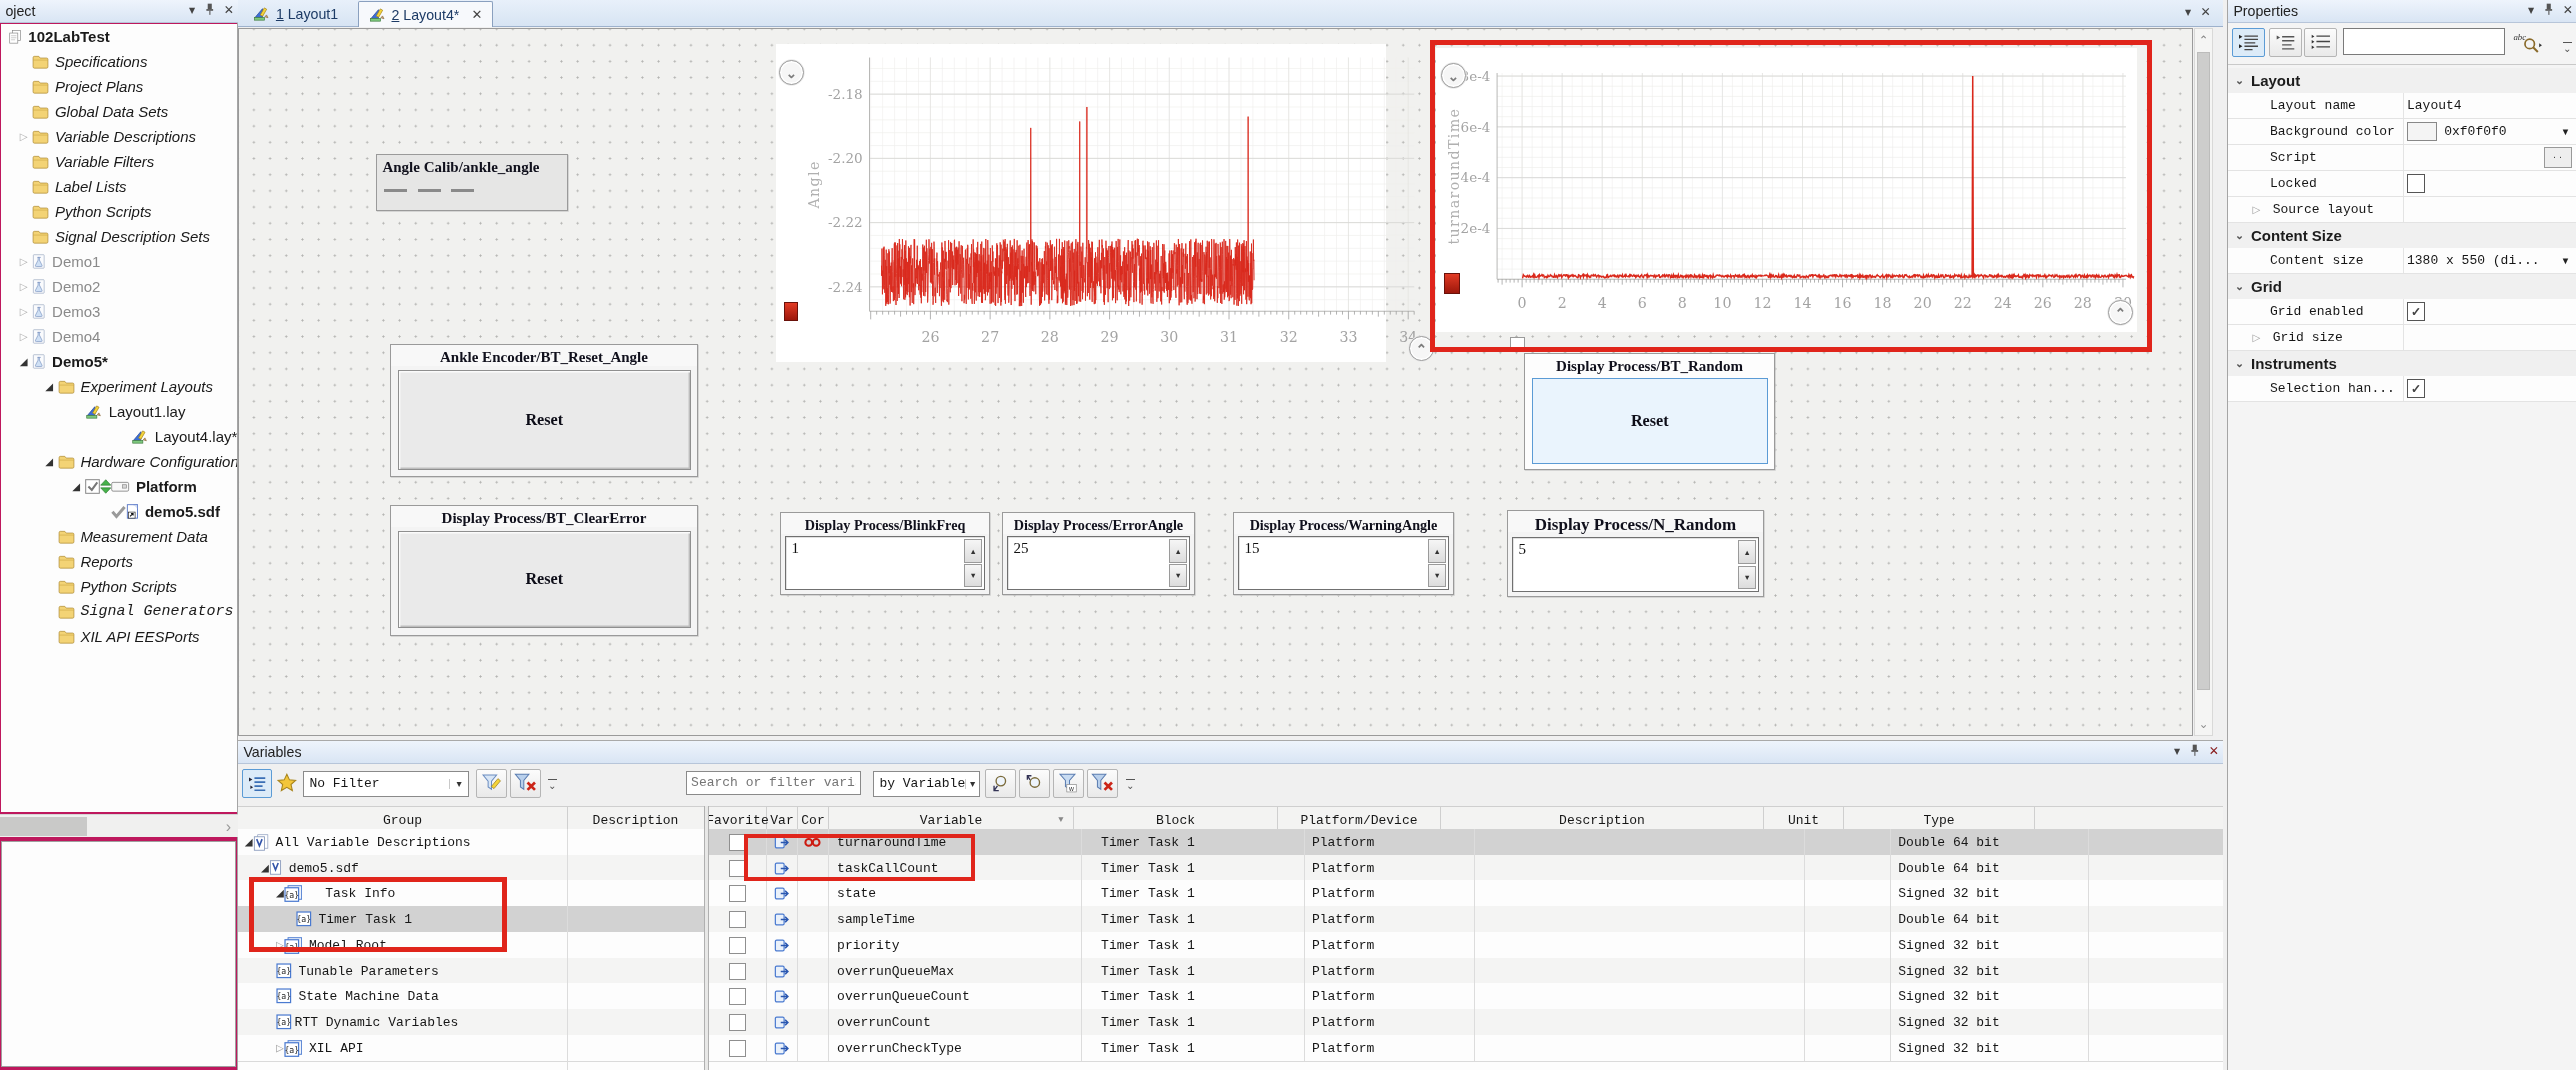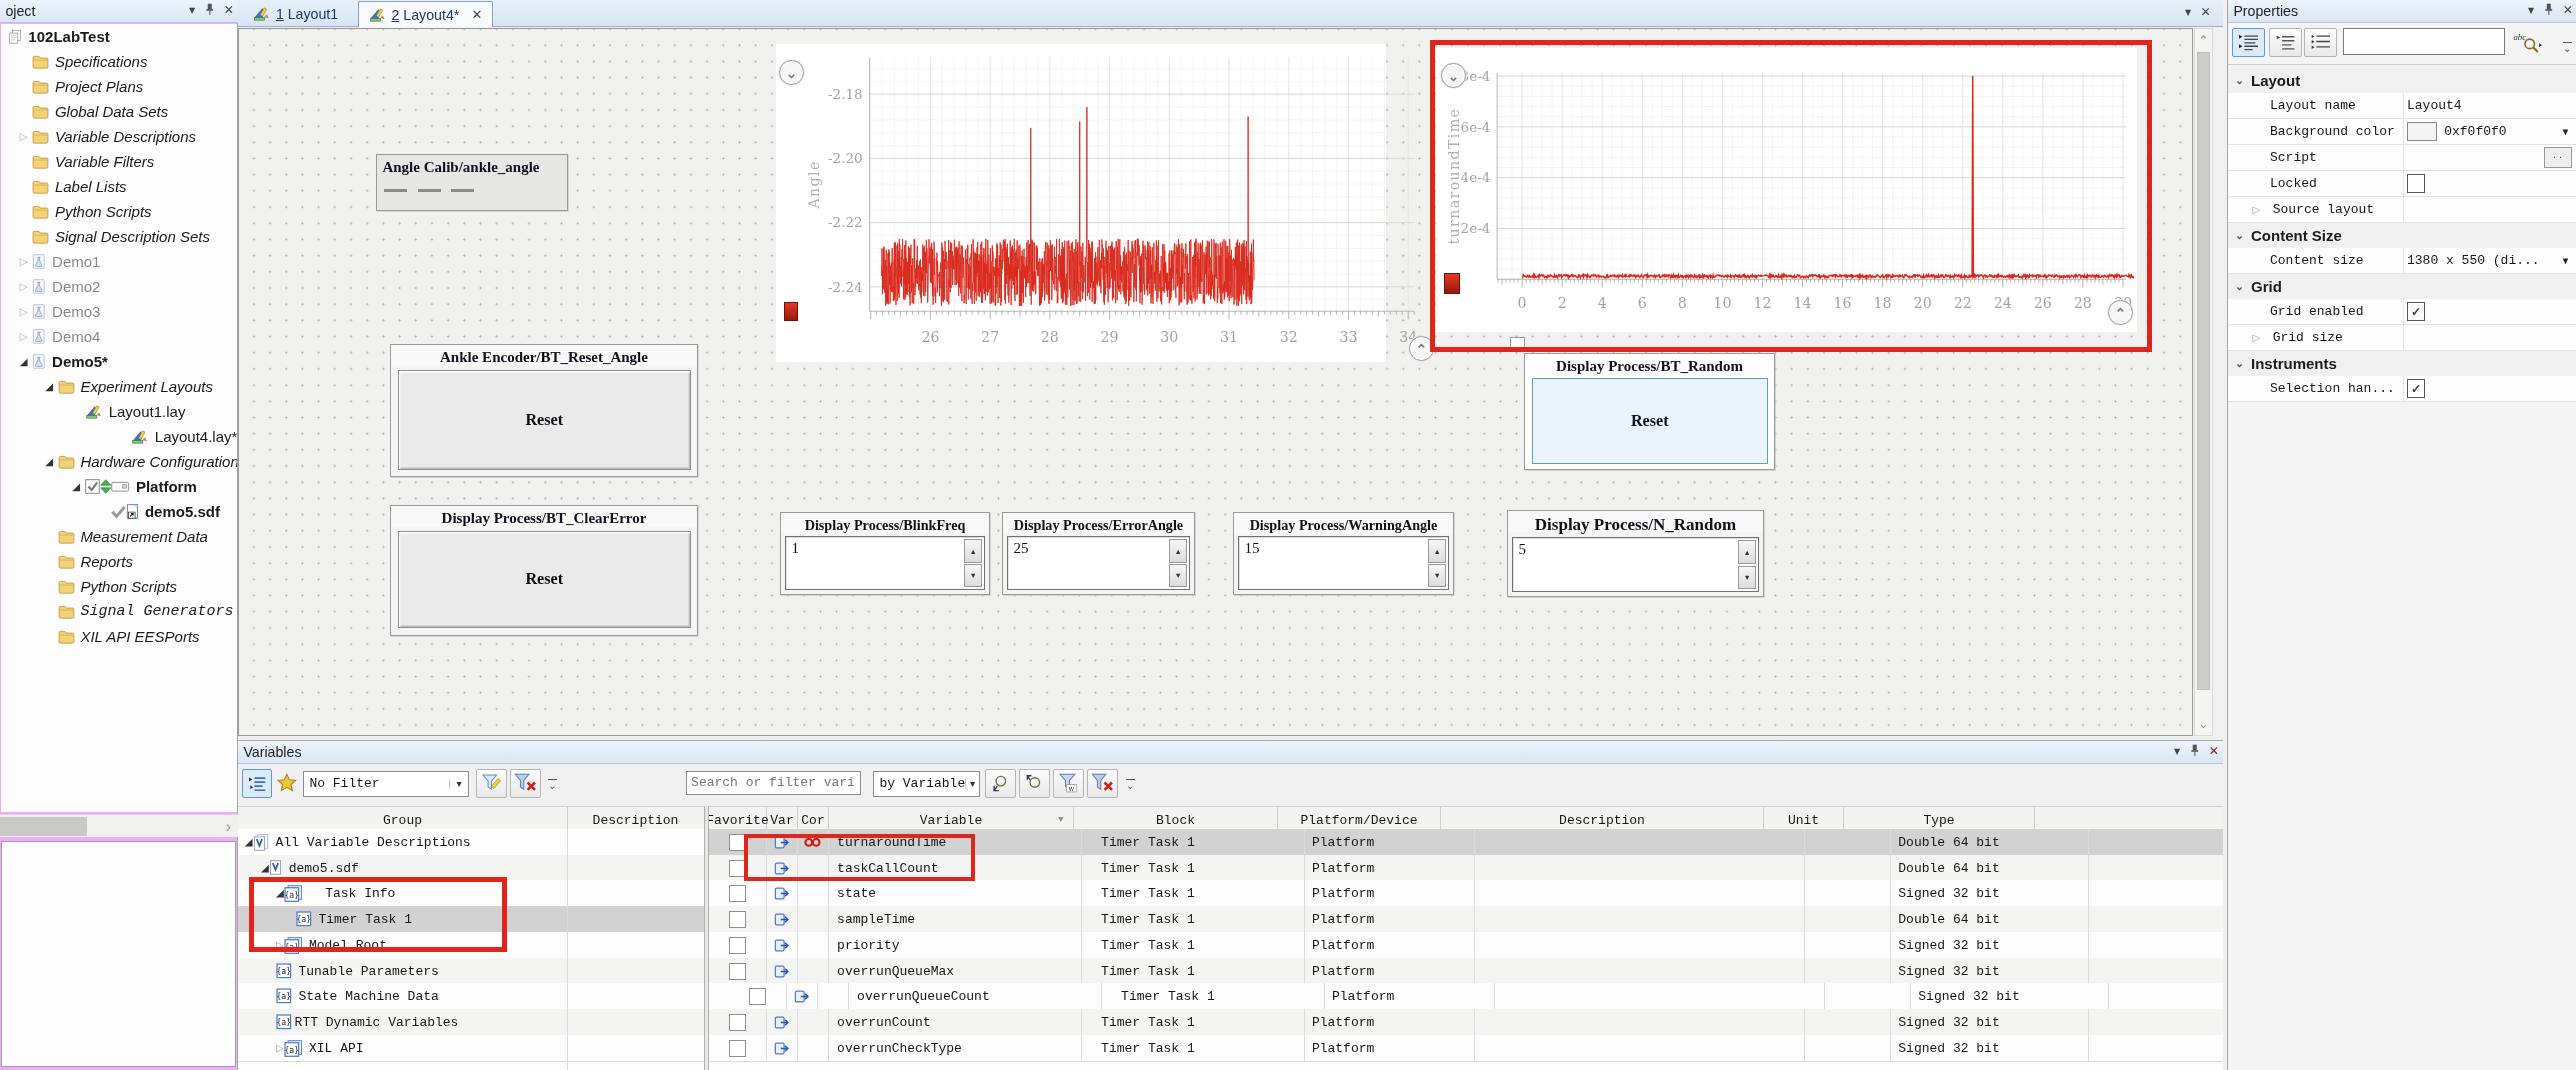--- a/index.html
+++ b/index.html
@@ -74,21 +74,21 @@
   .psec .chev{width:23px;text-align:center;color:#555;font-size:10.8px}
   .pcheck{width:16.2px;height:16.2px;border:1.4px solid #555;background:#fff;display:flex;align-items:center;justify-content:center;
           font-size:12.2px;color:#444;font-weight:bold}
   .dd{position:absolute;right:6.8px;color:#222;font-size:9.5px}
 </style>
 </head>
 <body>
 
 <div id="app">
 
-  <div class="r" id="project-panel" style="left:0;top:0;width:238px;height:1071px;background:#f0abfc;border-right:0.7px solid #a5a5a5">
+  <div class="r" id="project-panel" style="left:0;top:0;width:238px;height:1071px;background:#be185d;border-right:0.7px solid #a5a5a5">
     <div class="r titlebar" style="left:0;top:0;width:238px;height:23px">
       <span>oject</span>
       <span class="wicons">
         <span>▾</span>
         <span><svg width="9.5" height="12.2" viewBox="0 0 14 18">
               <rect x="4" y="1" width="6" height="8" fill="#555"></rect>
               <rect x="2" y="9" width="10" height="2.5" fill="#555"></rect>
               <rect x="6.4" y="11.5" width="1.6" height="6" fill="#555"></rect>
             </svg></span>
         <span>✕</span>
@@ -1299,21 +1299,21 @@
           </div>
           <div class="vcell" style="width:30px;justify-content:center"></div>
           <div class="vcell mono" style="width:244px;padding-left:8.1px">overrunQueueMax</div>
           <div class="vcell mono" style="width:203px;padding-left:19px">Timer Task 1</div>
           <div class="vcell mono" style="width:162px;padding-left:6.8px">Platform</div>
           <div class="vcell mono" style="width:322px;padding-left:6.8px"></div>
           <div class="vcell mono" style="width:79px;padding-left:6.8px"></div>
           <div class="vcell mono" style="width:190px;padding-left:6.8px">Signed 32 bit</div>
           <div style="flex:1"></div>
         </div>
-        <div class="vrow" style="top: 154px; background: rgb(253, 253, 253); padding-left: 20px;">
+        <div class="vrow" style="top: 154px; background: rgb(253, 253, 253);">
           <div class="vcell" style="width:57px;justify-content:center">
             <span class="cb"></span>
           </div>
           <div class="vcell" style="width:30px;justify-content:center">
             <span class="ic">
               <svg width="16.2" height="15" viewBox="0 0 24 22">
                 <rect x="2" y="3" width="13" height="16" rx="2" fill="#eaf1fa" stroke="#4a7ad0" stroke-width="1.8"></rect>
                 <path d="M10 11 h10 M16.5 7 l4 4 l-4 4" stroke="#2a57b0" stroke-width="2.4" fill="none"></path>
               </svg>
             </span>

